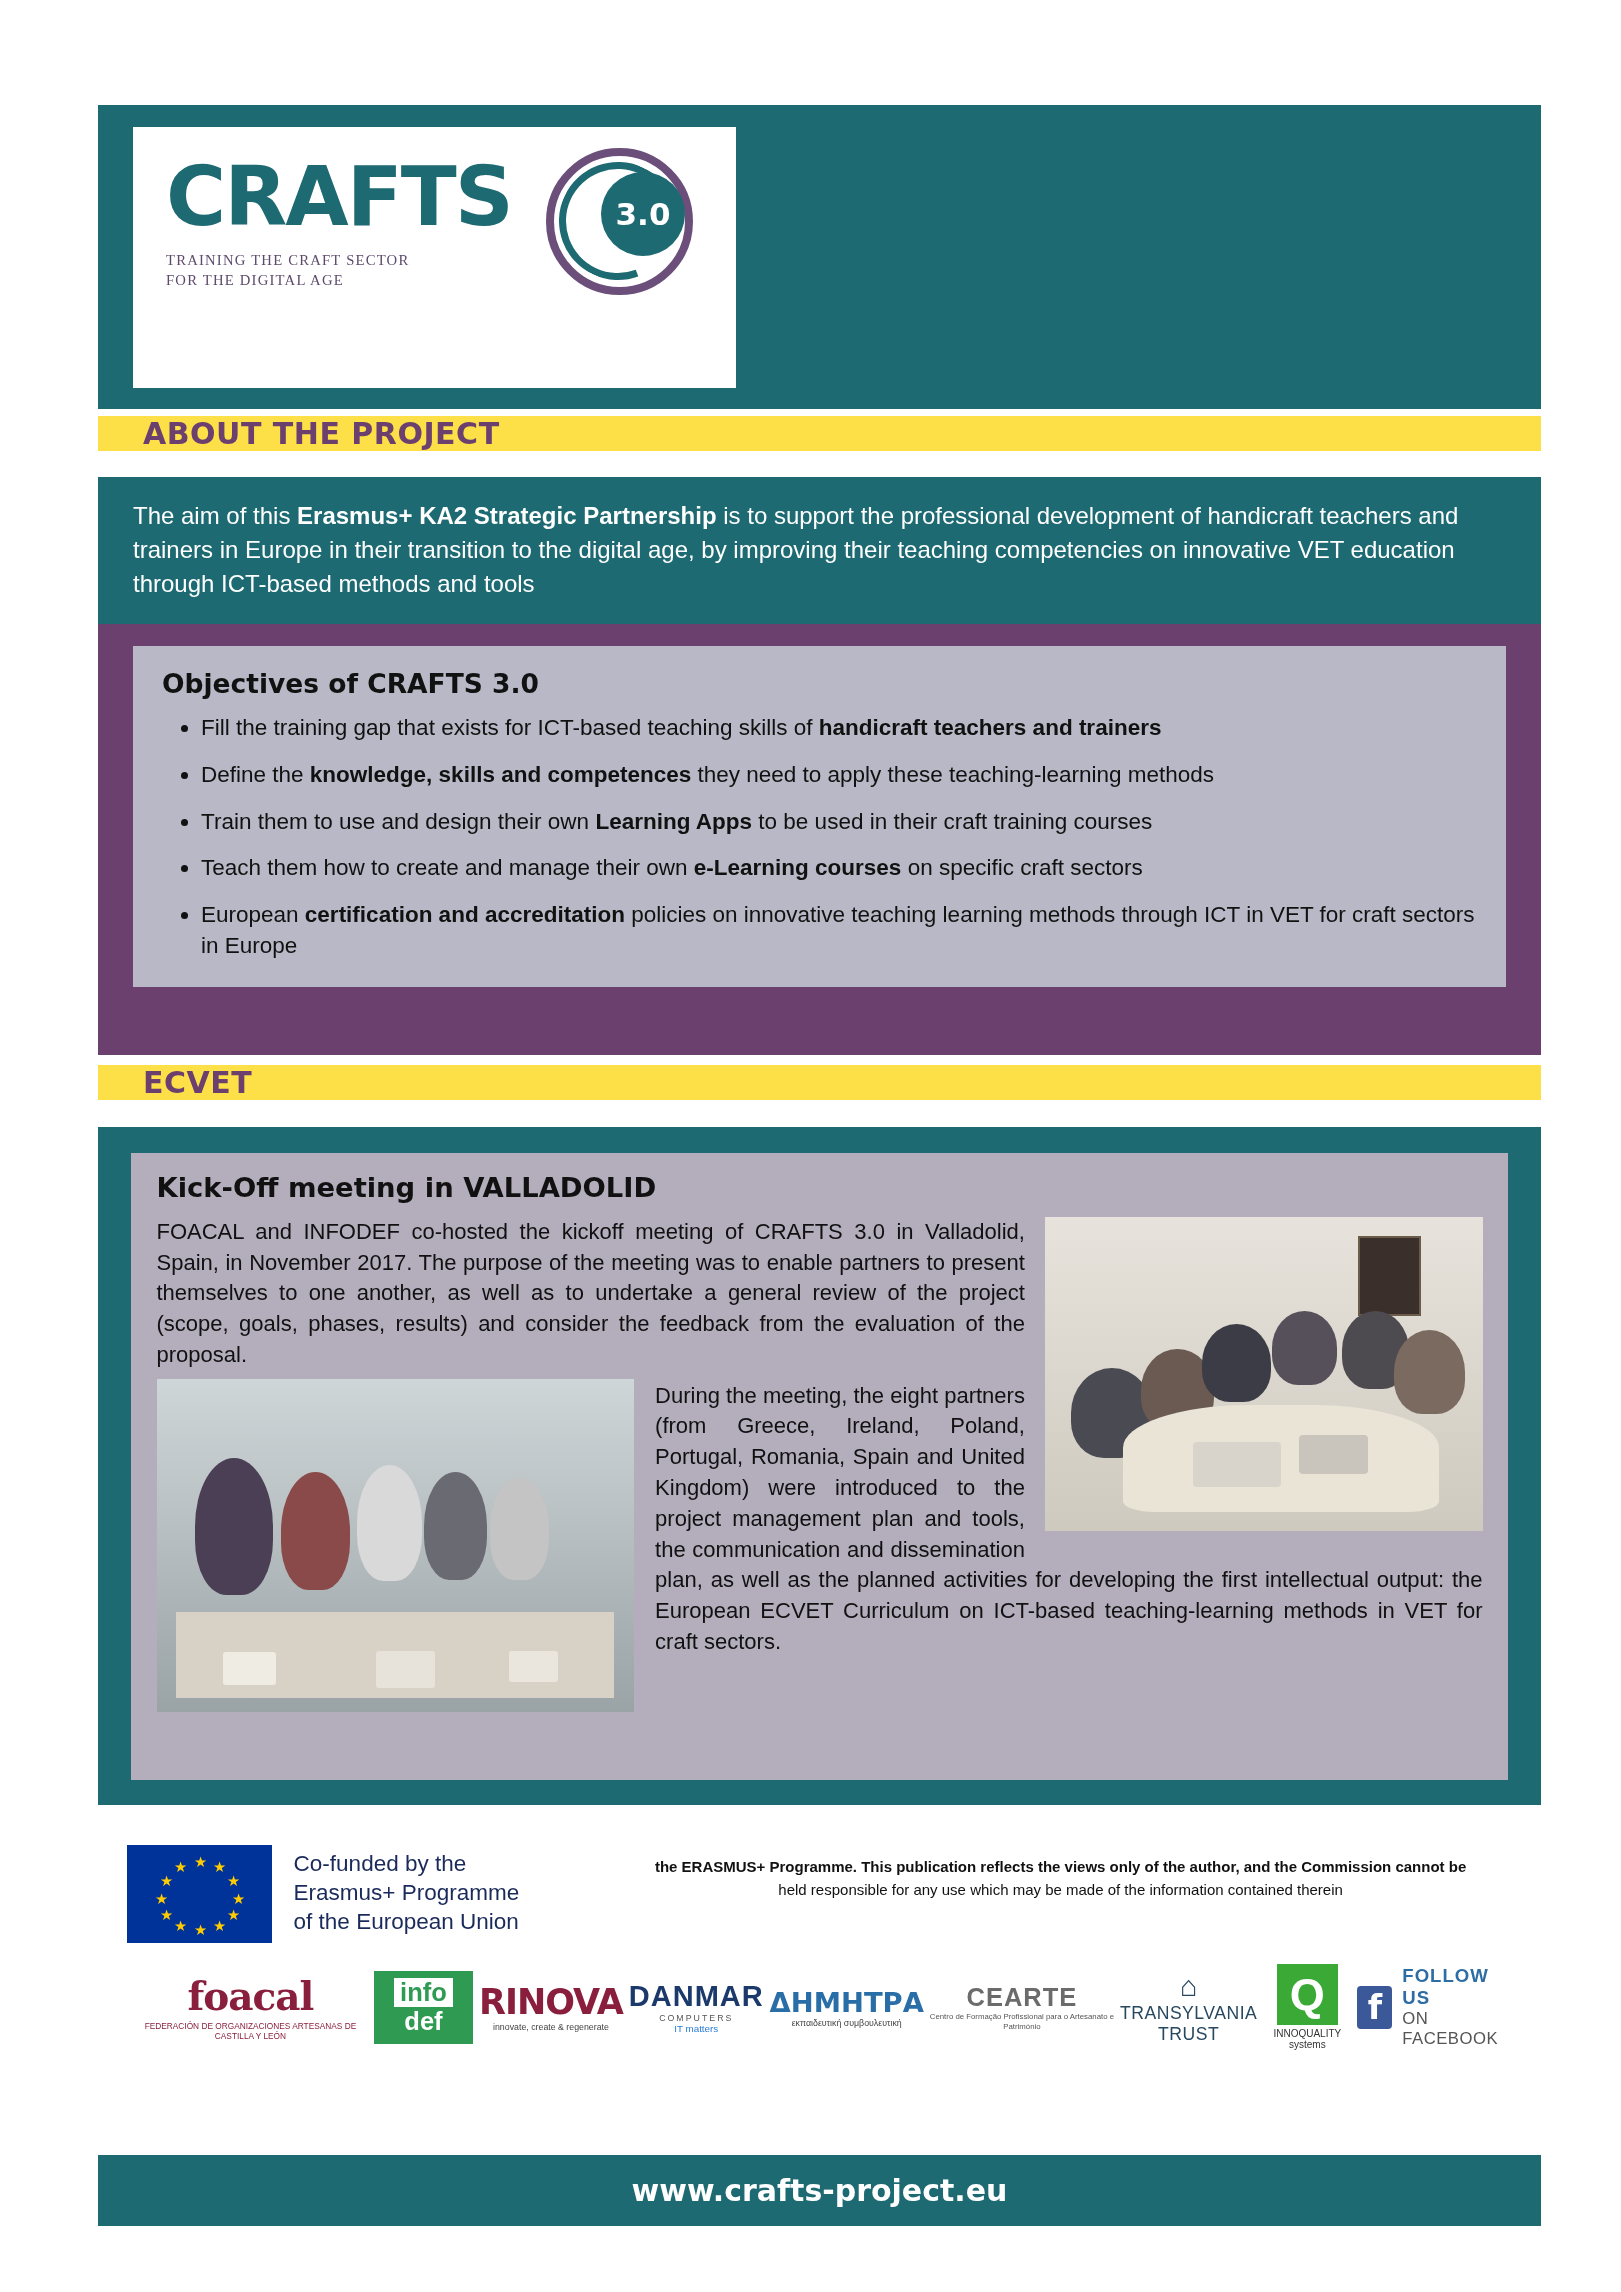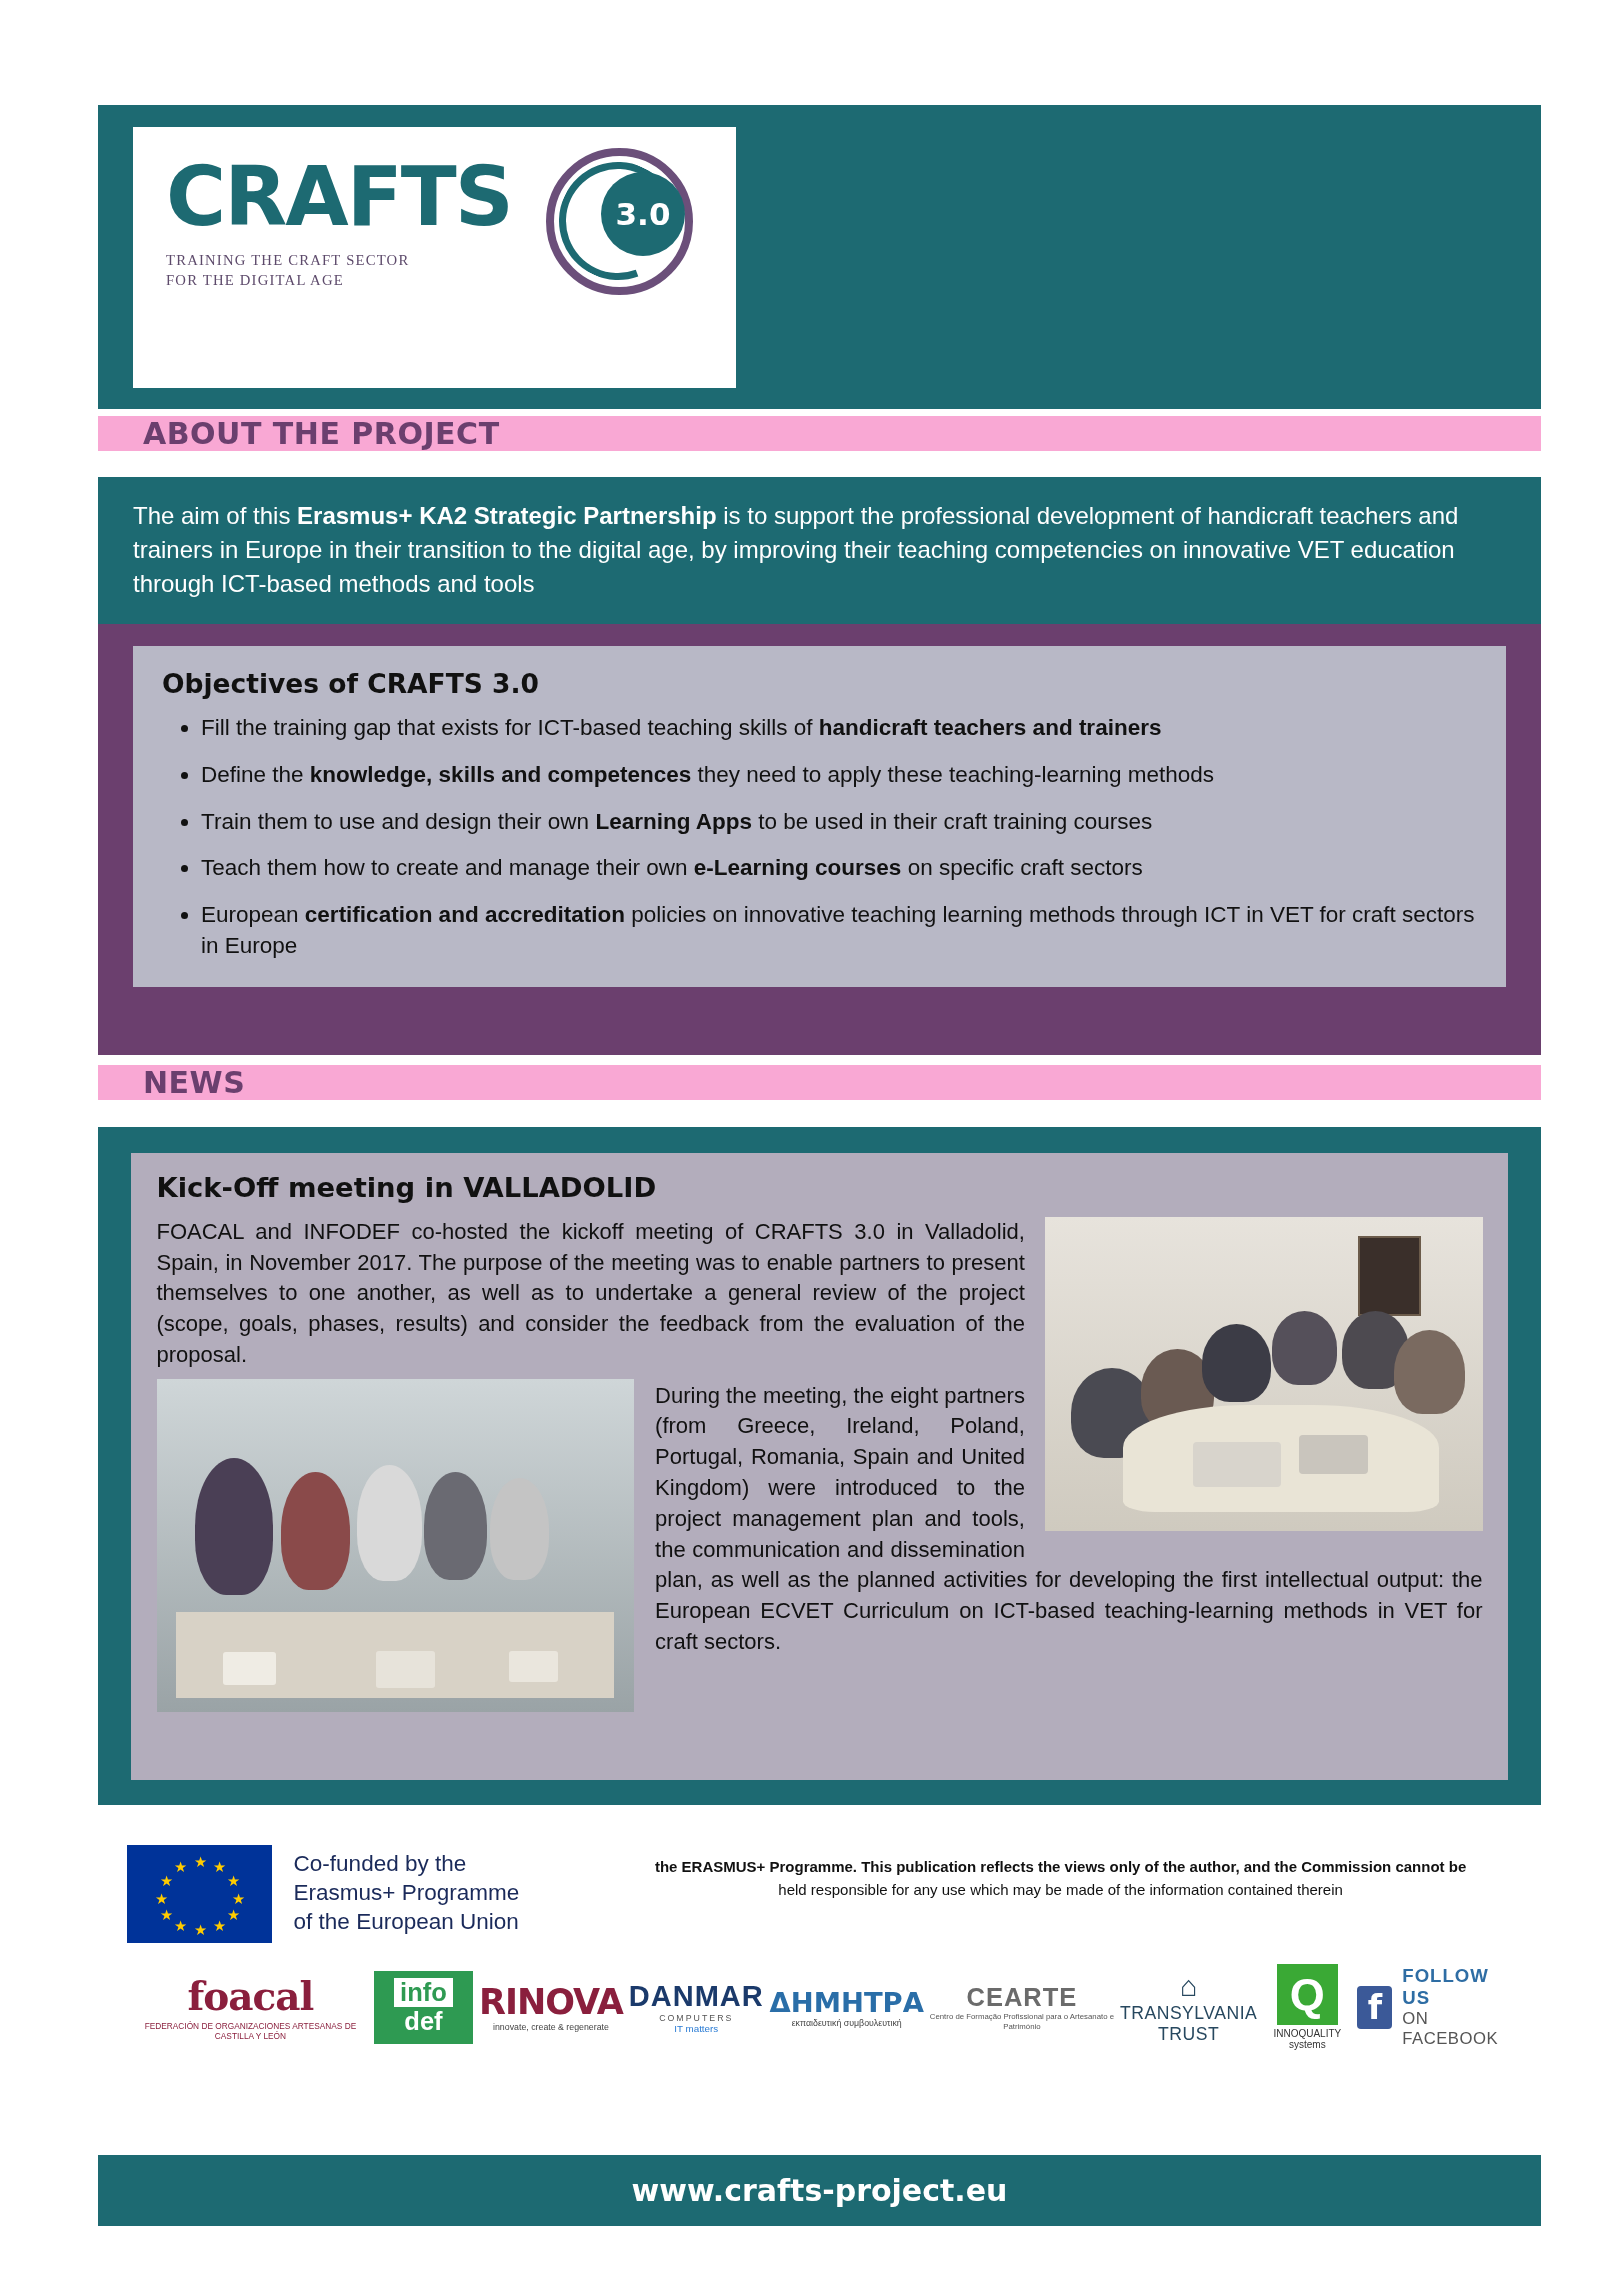--- a/index.html
+++ b/index.html
@@ -122,21 +122,21 @@
     font-size: 28px;
     font-weight: bold;
     line-height: 1.45;
   }
 
   
   .sec-band {
     position: absolute;
     left: 98px;
     width: 1443px;
-    background: #f9a8d4;
+    background: #fde047;
   }
   .sec-title {
     font-family: "DejaVu Sans", sans-serif;
     font-weight: bold;
     color: #6b3f6e;
     font-size: 30px;
     letter-spacing: 0.5px;
     padding-left: 45px;
   }
 
@@ -364,21 +364,21 @@
         <li><span>Fill the training gap that exists for ICT-based teaching skills of </span><b>handicraft teachers and trainers</b><span></span></li>
         <li><span>Define the </span><b>knowledge, skills and competences</b><span> they need to apply these teaching-learning methods</span></li>
         <li><span>Train them to use and design their own </span><b>Learning Apps</b><span> to be used in their craft training courses</span></li>
         <li><span>Teach them how to create and manage their own </span><b>e-Learning courses</b><span> on specific craft sectors</span></li>
         <li><span>European </span><b>certification and accreditation</b><span> policies on innovative teaching learning methods through ICT in VET for craft sectors in Europe</span></li>
       </ul>
     </div>
   </div>
 
   <div class="sec-band" style="top:1029px;">
-    <div class="sec-title">NEWS</div>
+    <div class="sec-title">ECVET</div>
   </div>
 
   <div class="news-wrap">
     <div class="news-card">
       <div class="news-title">Kick-Off meeting in VALLADOLID</div>
 
       <div class="photo photo-1 ph1">
         <div class="ph-room">
           <div class="wall"></div>
           <div class="pic" style="right:14%; top:6%; width:59px; height:76px;"></div>

